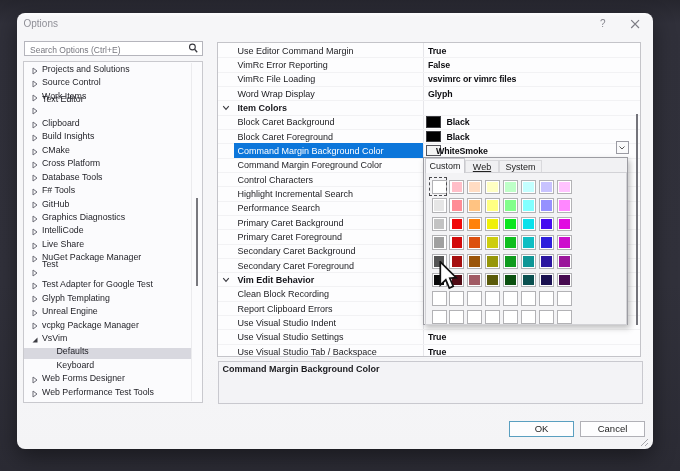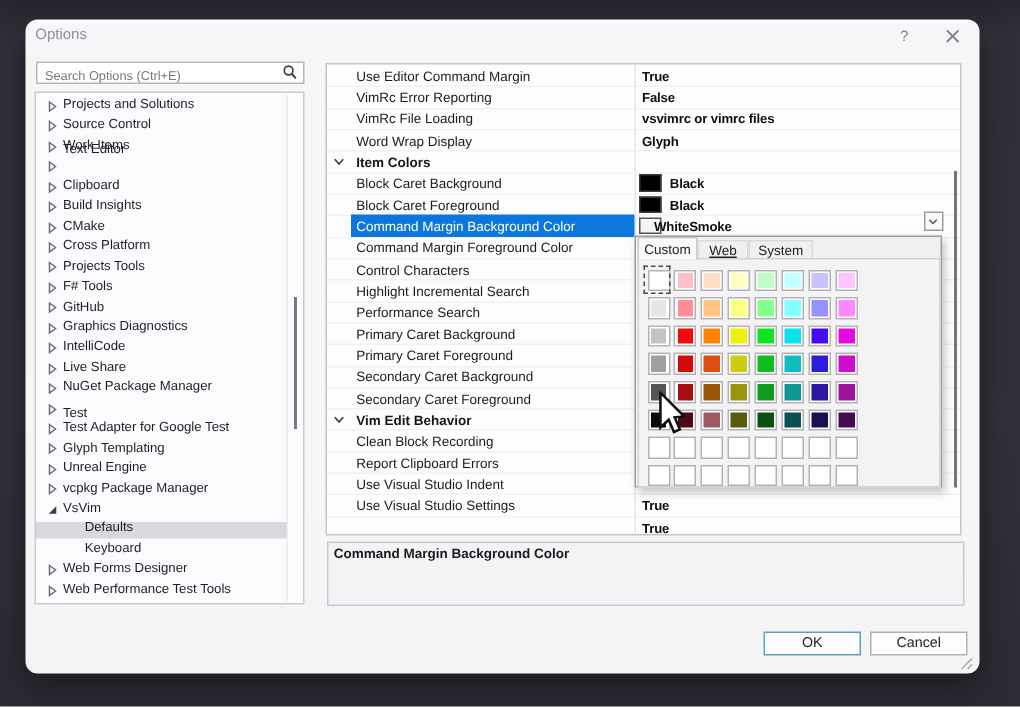--- a/index.html
+++ b/index.html
@@ -77,21 +77,21 @@
       <path d="M2 1 L6 4 L2 7 Z" fill="none" stroke="#6d6d77" stroke-width="1"></path>
     </svg>
 <div class="tlbl" style="left:18px;top:82.7px;">CMake</div>
 <svg style="position:absolute;left:7.4px;top:99.0px" width="8" height="8" viewBox="0 0 8 8">
       <path d="M2 1 L6 4 L2 7 Z" fill="none" stroke="#6d6d77" stroke-width="1"></path>
     </svg>
 <div class="tlbl" style="left:18px;top:96.1px;">Cross Platform</div>
 <svg style="position:absolute;left:7.4px;top:112.4px" width="8" height="8" viewBox="0 0 8 8">
       <path d="M2 1 L6 4 L2 7 Z" fill="none" stroke="#6d6d77" stroke-width="1"></path>
     </svg>
-<div class="tlbl" style="left:18px;top:109.6px;">Projects Tools</div>
+<div class="tlbl" style="left:18px;top:109.6px;">Database Tools</div>
 <svg style="position:absolute;left:7.4px;top:125.8px" width="8" height="8" viewBox="0 0 8 8">
       <path d="M2 1 L6 4 L2 7 Z" fill="none" stroke="#6d6d77" stroke-width="1"></path>
     </svg>
 <div class="tlbl" style="left:18px;top:123.0px;">F# Tools</div>
 <svg style="position:absolute;left:7.4px;top:139.3px" width="8" height="8" viewBox="0 0 8 8">
       <path d="M2 1 L6 4 L2 7 Z" fill="none" stroke="#6d6d77" stroke-width="1"></path>
     </svg>
 <div class="tlbl" style="left:18px;top:136.5px;">GitHub</div>
 <svg style="position:absolute;left:7.4px;top:152.8px" width="8" height="8" viewBox="0 0 8 8">
       <path d="M2 1 L6 4 L2 7 Z" fill="none" stroke="#6d6d77" stroke-width="1"></path>
@@ -105,21 +105,21 @@
       <path d="M2 1 L6 4 L2 7 Z" fill="none" stroke="#6d6d77" stroke-width="1"></path>
     </svg>
 <div class="tlbl" style="left:18px;top:176.8px;">Live Share</div>
 <svg style="position:absolute;left:7.4px;top:193.1px" width="8" height="8" viewBox="0 0 8 8">
       <path d="M2 1 L6 4 L2 7 Z" fill="none" stroke="#6d6d77" stroke-width="1"></path>
     </svg>
 <div class="tlbl" style="left:18px;top:190.3px;">NuGet Package Manager</div>
 <svg style="position:absolute;left:7.4px;top:206.6px" width="8" height="8" viewBox="0 0 8 8">
       <path d="M2 1 L6 4 L2 7 Z" fill="none" stroke="#6d6d77" stroke-width="1"></path>
     </svg>
-<div class="tlbl" style="left:18px;top:208px;">Test</div>
+<div class="tlbl" style="left:18px;top:197px;">Test</div>
 <svg style="position:absolute;left:7.4px;top:220.0px" width="8" height="8" viewBox="0 0 8 8">
       <path d="M2 1 L6 4 L2 7 Z" fill="none" stroke="#6d6d77" stroke-width="1"></path>
     </svg>
 <div class="tlbl" style="left:18px;top:217.2px;">Test Adapter for Google Test</div>
 <svg style="position:absolute;left:7.4px;top:233.4px" width="8" height="8" viewBox="0 0 8 8">
       <path d="M2 1 L6 4 L2 7 Z" fill="none" stroke="#6d6d77" stroke-width="1"></path>
     </svg>
 <div class="tlbl" style="left:18px;top:230.6px;">Glyph Templating</div>
 <svg style="position:absolute;left:7.4px;top:246.9px" width="8" height="8" viewBox="0 0 8 8">
       <path d="M2 1 L6 4 L2 7 Z" fill="none" stroke="#6d6d77" stroke-width="1"></path>
@@ -201,20 +201,21 @@
 <div class="gsep" style="left:0;top:243.4px;width:100%;"></div>
 <div class="gnm" style="left:19.5px;top:246.2px;color:#1c1c20;">Clean Block Recording</div>
 <div class="gsep" style="left:0;top:257.8px;width:100%;"></div>
 <div class="gnm" style="left:19.5px;top:260.6px;color:#1c1c20;">Report Clipboard Errors</div>
 <div class="gsep" style="left:0;top:272.1px;width:100%;"></div>
 <div class="gnm" style="left:19.5px;top:274.9px;color:#1c1c20;">Use Visual Studio Indent</div>
 <div class="gsep" style="left:0;top:286.4px;width:100%;"></div>
 <div class="gnm" style="left:19.5px;top:289.2px;color:#1c1c20;">Use Visual Studio Settings</div>
 <div class="gvl" style="left:210px;top:289.2px;">True</div>
 <div class="gsep" style="left:0;top:300.7px;width:100%;"></div>
+<div class="gnm" style="left:19.5px;top:303.5px;color:#1c1c20;">Use Visual Studio Tab / Backspace</div>
 <div class="gvl" style="left:210px;top:303.5px;">True</div>
 <div class="gsep" style="left:0;top:315.0px;width:100%;"></div>
 <div style="position:absolute;left:417.7px;top:71px;width:2.4px;height:211px;background:#74747b;"></div>
 </div>
 <div class="abs" style="left:616px;top:141.3px;width:12.5px;height:12.7px;background:#fafafb;border:1px solid #9b9ba3;box-sizing:border-box;">
     <svg width="10" height="10" viewBox="0 0 10 10" style="position:absolute;left:0.2px;top:0.8px">
       <path d="M2.5 3.5 L5 6 L7.5 3.5" fill="none" stroke="#555" stroke-width="1"></path>
     </svg>
   </div>
 <div class="abs" id="desc">

